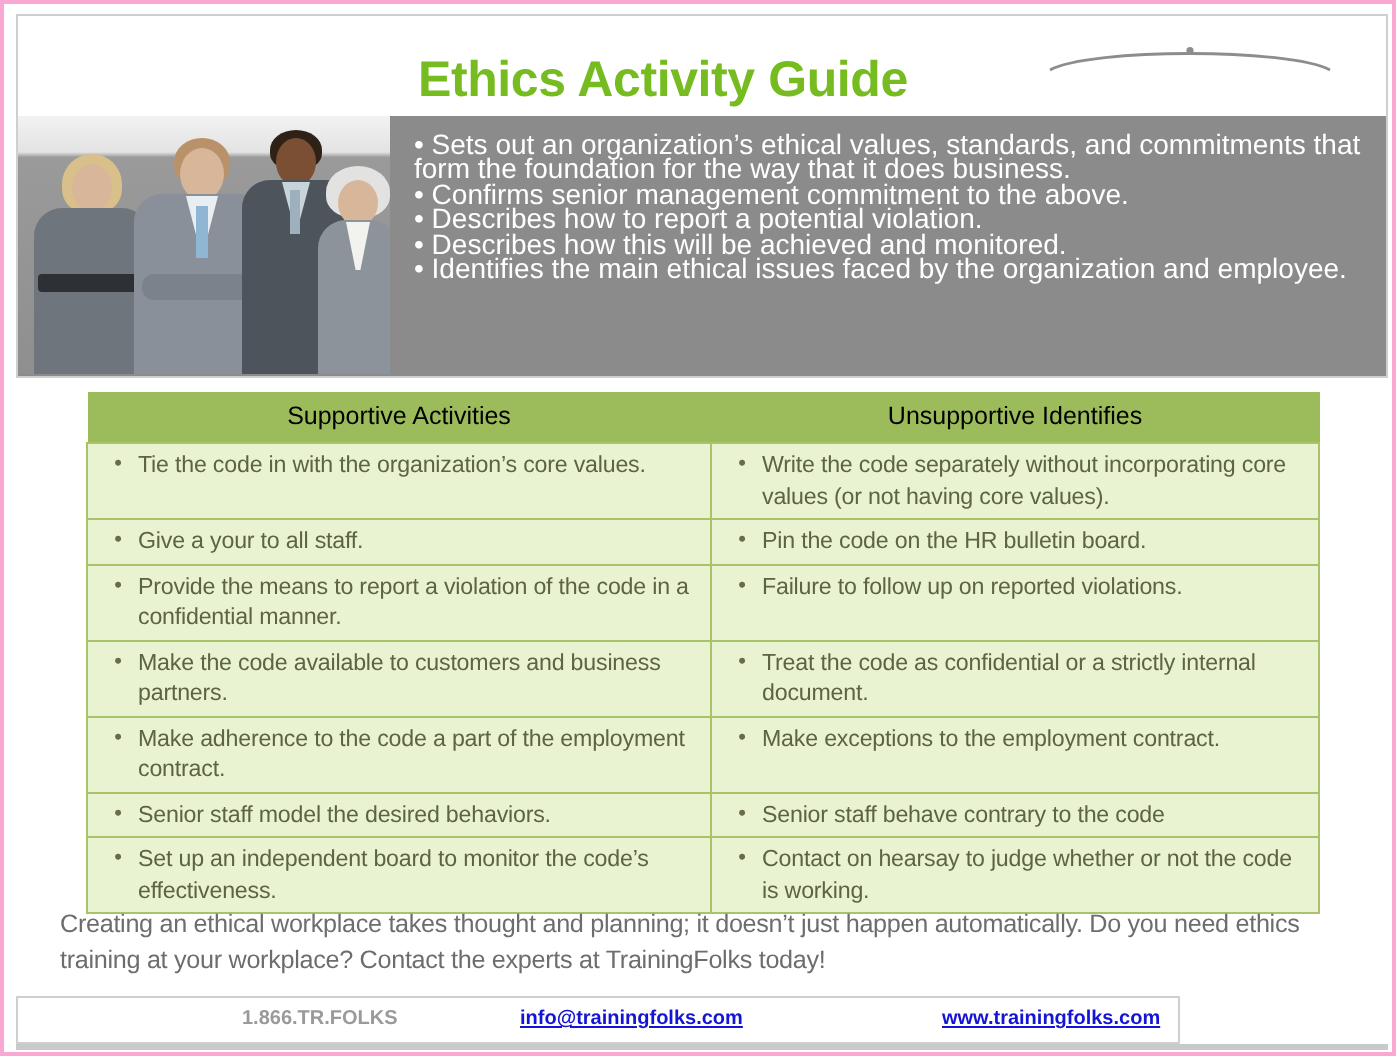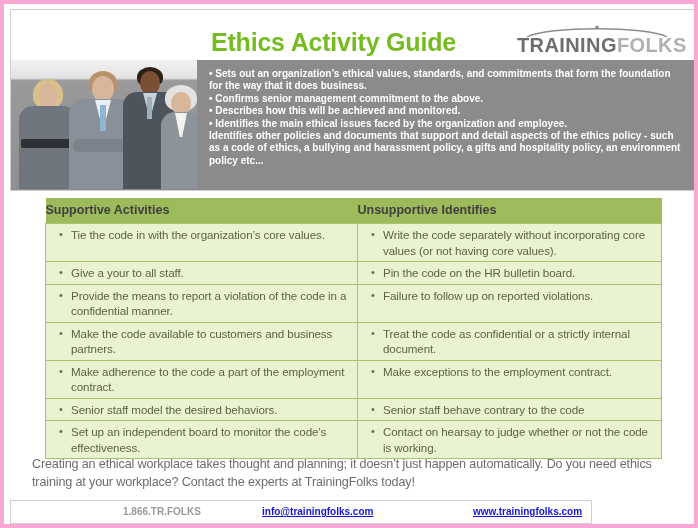--- a/index.html
+++ b/index.html
@@ -10,21 +10,21 @@
   body {
     font-family: "Liberation Sans", sans-serif;
   }
   #page {
     position: relative;
     width: 698px;
     height: 528px;
     background: #ffffff;
     overflow: hidden;
     box-sizing: border-box;
-    border: 4px solid #f9a8d4;
+    border: 2px solid #f9a8d4;
   }
 
   
   #header-band {
     position: absolute;
     left: 6px;
     top: 5px;
     width: 686px;
     height: 51px;
     background: #ffffff;
@@ -125,41 +125,40 @@
   }
   #policy-heading {
     color: #ffffff;
     font-size: 10.5px;
     font-weight: bold;
     margin-bottom: 1px;
     line-height: 13px;
   }
   .policy-line {
     color: #ffffff;
-    font-size: 10px;
+    font-size: 14px;
     line-height: 12.4px;
-    font-weight: bold;
   }
 
   
   #activity-table {
     position: absolute;
     left: 41px;
     top: 194px;
     width: 616px;
     border-collapse: collapse;
     table-layout: fixed;
   }
   #activity-table th {
     background: #9cbb5b;
-    color: #404040;
+    color: #000000;
     font-size: 12.5px;
-    font-weight: bold;
+    font-weight: normal;
     padding: 5px 0 6px 0;
-    text-align: left;
+    text-align: center;
     border: none;
   }
   #activity-table td {
     background: #e9f3d2;
     border: 1px solid #a8c36a;
     vertical-align: top;
     padding: 0;
   }
   .cell-inner {
     display: flex;
@@ -233,23 +232,20 @@
 <div id="page">
 
   <div id="header-band">
     <div id="page-title">Ethics Activity Guide</div>
 
     <div id="brand-logo">
       <svg id="brand-arc" viewBox="0 0 144 14">
         <path d="M2,13 C22,2 122,2 142,13" stroke="#8d8d8d" stroke-width="1.4" fill="none"></path>
         <circle cx="72" cy="3.3" r="1.8" fill="#8d8d8d"></circle>
       </svg>
-      <div id="brand-word">
-        <span class="brand-a">TRAINING</span><span class="brand-b">FOLKS</span>
-      </div>
     </div>
   </div>
 
   <div id="hero">
 
     <div id="photo">
 
       <div class="person" style="left:8px; width:58px; height:112px;">
         <div class="hair" style="left:14px; top:2px; width:30px; height:30px; background:#d9c08a;"></div>
         <div class="head" style="left:19px; top:7px; width:20px; height:24px;"></div>
@@ -278,23 +274,23 @@
         <div class="hair" style="left:4px; top:4px; width:32px; height:26px; background:#e2e2e0;"></div>
         <div class="head" style="left:10px; top:11px; width:20px; height:23px;"></div>
         <div class="body" style="left:0px; top:31px; width:40px; height:77px; background:#8d939a;"></div>
         <div class="shirt" style="left:14px; top:32px; width:12px; height:24px; clip-path:polygon(0 0,100% 0,60% 100%,40% 100%); background:#f2f2ee;"></div>
       </div>
     </div>
 
     <div id="policy-panel">
       <div class="policy-line">• Sets out an organization’s ethical values, standards, and commitments that form the foundation for the way that it does business.</div>
       <div class="policy-line">• Confirms senior management commitment to the above.</div>
+      <div class="policy-line">• Describes how to report a potential violation.</div>
       <div class="policy-line">• Describes how this will be achieved and monitored.</div>
       <div class="policy-line">• Identifies the main ethical issues faced by the organization and employee.</div>
-      <div class="policy-line">Identifies other policies and documents that support and detail aspects of the ethics policy - such as a code of ethics, a bullying and harassment policy, a gifts and hospitality policy, an environment policy etc...</div>
     </div>
   </div>
 
   <table id="activity-table">
     <thead>
       <tr>
         <th class="col-left">Supportive Activities</th>
         <th class="col-right">Unsupportive Identifies</th>
       </tr>
     </thead>

